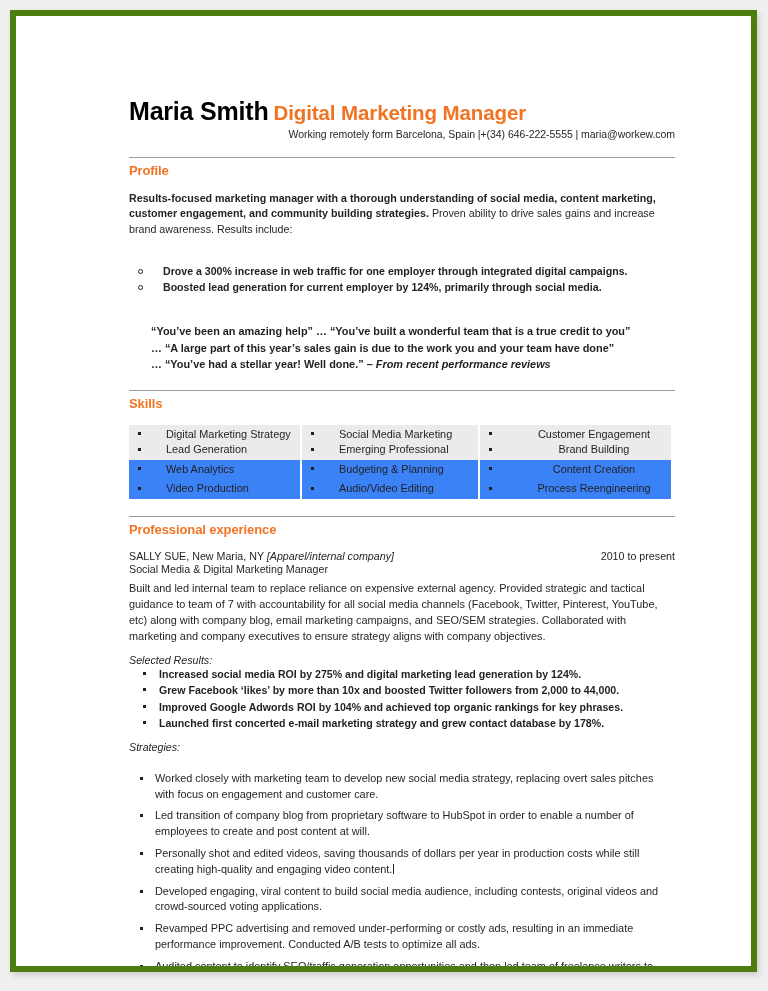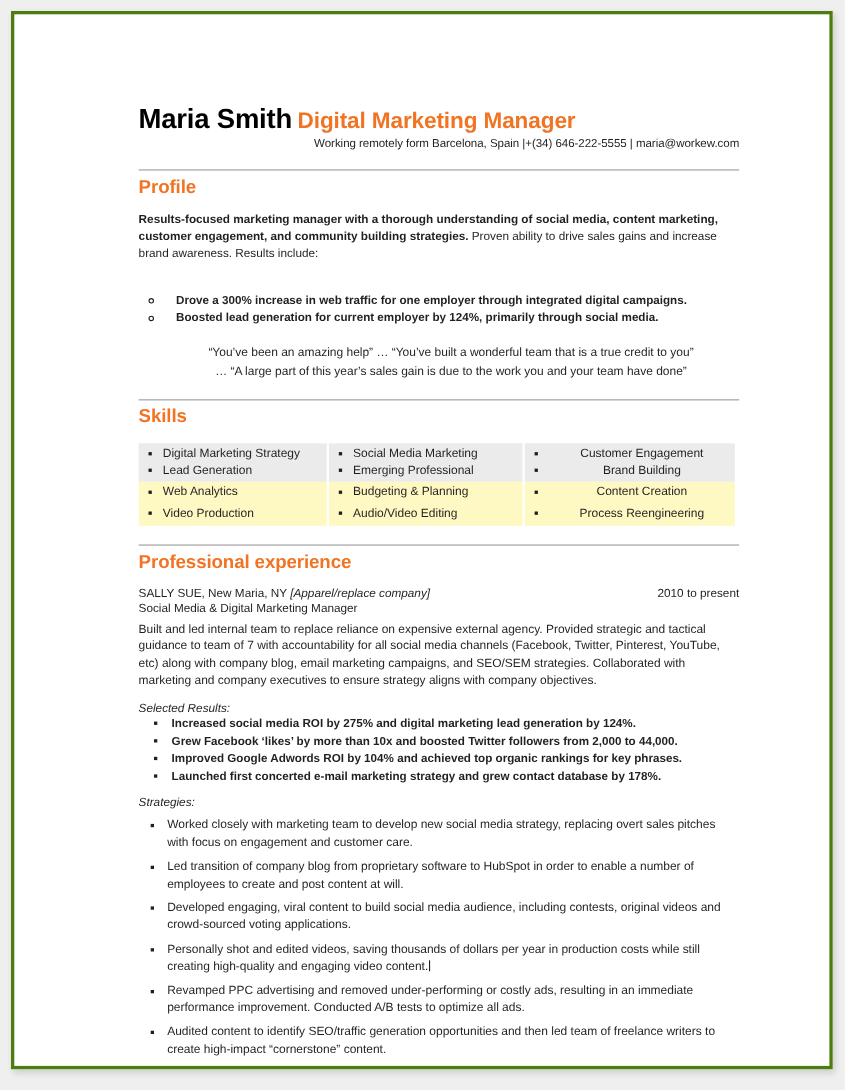--- a/index.html
+++ b/index.html
@@ -13,21 +13,21 @@
     font-family: "Liberation Sans", sans-serif;
     overflow: hidden;
   }
   .page {
     position: absolute;
     left: 10px;
     top: 10px;
     width: 747px;
     height: 962px;
     background: #ffffff;
-    border: 3px solid #4d7c0f;
+    border: 6px solid #4d7c0f;
     box-shadow: 2px 3px 6px rgba(0,0,0,0.14);
     box-sizing: border-box;
     overflow: hidden;
   }
   .content {
     position: absolute;
     left: 113px;
     top: 82px;
     width: 546px;
   }
@@ -62,21 +62,21 @@
   
   .section {
     margin-top: 17px;
   }
   .rule {
     border-top: 1.3px solid #9a9a9a;
     width: 100%;
     height: 0;
   }
   .section-title {
-    font-size: 17px;
+    font-size: 13px;
     font-weight: bold;
     color: #f07423;
     margin-top: 5px;
     letter-spacing: -0.1px;
   }
 
   
   .profile-para {
     font-size: 10.7px;
     color: #231f20;
@@ -103,58 +103,59 @@
     content: "";
     position: absolute;
     left: 9px;
     top: 6px;
     width: 3.4px;
     height: 3.4px;
     border: 1px solid #231f20;
     border-radius: 50%;
   }
   .quote-block {
-    margin-top: 16px;
+    margin-top: 28px;
     font-size: 10.9px;
     color: #231f20;
     line-height: 1.52;
-    text-align: center;
+    text-align: left;
     padding-left: 22px;
+    font-weight: bold;
   }
   .quote-block .attrib {
     font-style: italic;
   }
 
   
   .skills-table {
     margin-top: 14px;
     width: 542px;
     border-collapse: collapse;
     table-layout: fixed;
   }
   .skills-table td {
     vertical-align: top;
     padding: 2px 0 2px 0;
     border-right: 2px solid #ffffff;
   }
   .skills-table td:last-child { border-right: none; text-align: center; }
   .skills-table tr.band-a td { background: #ebebeb; }
-  .skills-table tr.band-b td { background: #fef9c3; }
+  .skills-table tr.band-b td { background: #3b82f6; }
   .skills-table tr.band-a td.colA,
   .skills-table tr.band-b td.colA { width: 171px; }
   .skills-table tr.band-a td.colB,
   .skills-table tr.band-b td.colB { width: 176px; }
   ul.sq {
     list-style: none;
     margin: 0;
     padding: 0;
   }
   ul.sq > li {
     position: relative;
-    padding-left: 22px;
+    padding-left: 37px;
     font-size: 10.9px;
     color: #231f20;
     line-height: 1.43;
   }
   ul.sq > li::before {
     content: "";
     position: absolute;
     left: 9px;
     top: 5.5px;
     width: 3px;
@@ -191,21 +192,21 @@
     margin-top: 10px;
   }
   ul.sq.bold > li {
     font-weight: bold;
     line-height: 1.52;
     padding-left: 30px;
     font-size: 10.6px;
   }
   ul.sq.bold > li::before { left: 14px; top: 6px; }
   ul.sq.loose {
-    margin-top: 7px;
+    margin-top: 18px;
   }
   ul.sq.loose > li {
     padding-left: 26px;
     margin-bottom: 6px;
     line-height: 1.45;
     font-size: 10.9px;
   }
   ul.sq.loose > li::before { left: 11px; top: 6px; }
   .caret {
     display: inline-block;
@@ -236,20 +237,21 @@
       </div>
 
       <ul class="circ">
         <li>Drove a 300% increase in web traffic for one employer through integrated digital campaigns.</li>
         <li>Boosted lead generation for current employer by 124%, primarily through social media.</li>
       </ul>
 
       <div class="quote-block">
         <div>“You’ve been an amazing help” … “You’ve built a wonderful team that is a true credit to you”</div>
         <div>… “A large part of this year’s sales gain is due to the work you and your team have done”</div>
+        <div><span>… “You’ve had a stellar year! Well done.” – </span><span class="attrib">From recent performance reviews</span></div>
       </div>
     </div>
 
     <div class="section">
       <div class="rule"></div>
       <div class="section-title">Skills</div>
 
       <table class="skills-table">
         <tbody>
             <tr class="band-a">
@@ -308,39 +310,39 @@
         </tr>
       </tbody>
         </table>
     </div>
 
     <div class="section">
       <div class="rule"></div>
       <div class="section-title">Professional experience</div>
 
       <div class="job-head">
-        <div class="co"><span>SALLY SUE, New Maria, NY </span><em>[Apparel/replace company]</em></div>
+        <div class="co"><span>SALLY SUE, New Maria, NY </span><em>[Apparel/internal company]</em></div>
         <div>2010 to present</div>
       </div>
       <div class="job-role">Social Media &amp; Digital Marketing Manager</div>
       <div class="job-desc">Built and led internal team to replace reliance on expensive external agency. Provided strategic and tactical guidance to team of 7 with accountability for all social media channels (Facebook, Twitter, Pinterest, YouTube, etc) along with company blog, email marketing campaigns, and SEO/SEM strategies. Collaborated with marketing and company executives to ensure strategy aligns with company objectives.</div>
 
       <div class="sub-label">Selected Results:</div>
       <ul class="sq bold">
         <li>Increased social media ROI by 275% and digital marketing lead generation by 124%.</li>
         <li>Grew Facebook ‘likes’ by more than 10x and boosted Twitter followers from 2,000 to 44,000.</li>
         <li>Improved Google Adwords ROI by 104% and achieved top organic rankings for key phrases.</li>
         <li>Launched first concerted e-mail marketing strategy and grew contact database by 178%.</li>
       </ul>
 
       <div class="sub-label">Strategies:</div>
       <ul class="sq loose">
         <li>Worked closely with marketing team to develop new social media strategy, replacing overt sales pitches with focus on engagement and customer care.</li>
         <li>Led transition of company blog from proprietary software to HubSpot in order to enable a number of employees to create and post content at will.</li>
+        <li><span>Personally shot and edited videos, saving thousands of dollars per year in production costs while still creating high-quality and engaging video content.</span><span class="caret"></span></li>
         <li>Developed engaging, viral content to build social media audience, including contests, original videos and crowd-sourced voting applications.</li>
-        <li><span>Personally shot and edited videos, saving thousands of dollars per year in production costs while still creating high-quality and engaging video content.</span><span class="caret"></span></li>
         <li>Revamped PPC advertising and removed under-performing or costly ads, resulting in an immediate performance improvement. Conducted A/B tests to optimize all ads.</li>
         <li>Audited content to identify SEO/traffic generation opportunities and then led team of freelance writers to create high-impact “cornerstone” content.</li>
       </ul>
     </div>
 
   </div>
 </div>
 
 </body></html>

